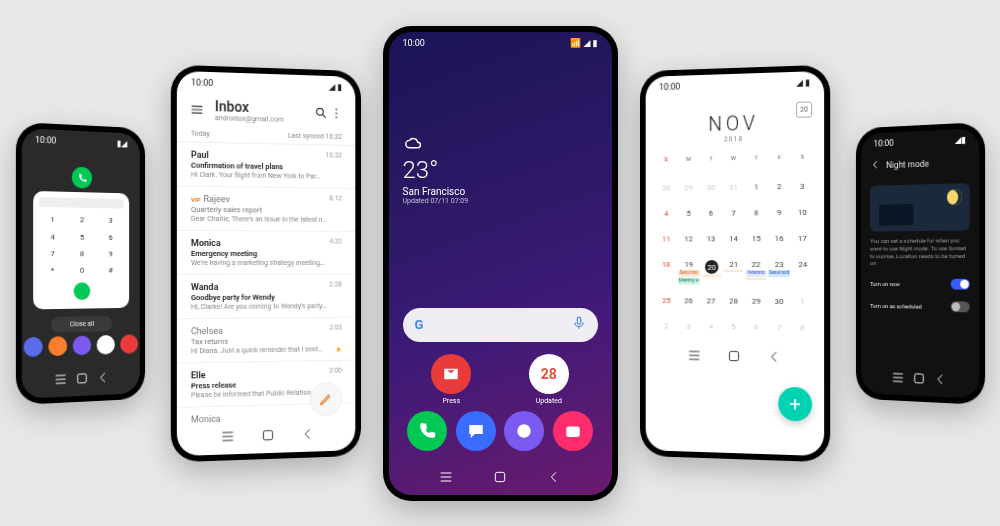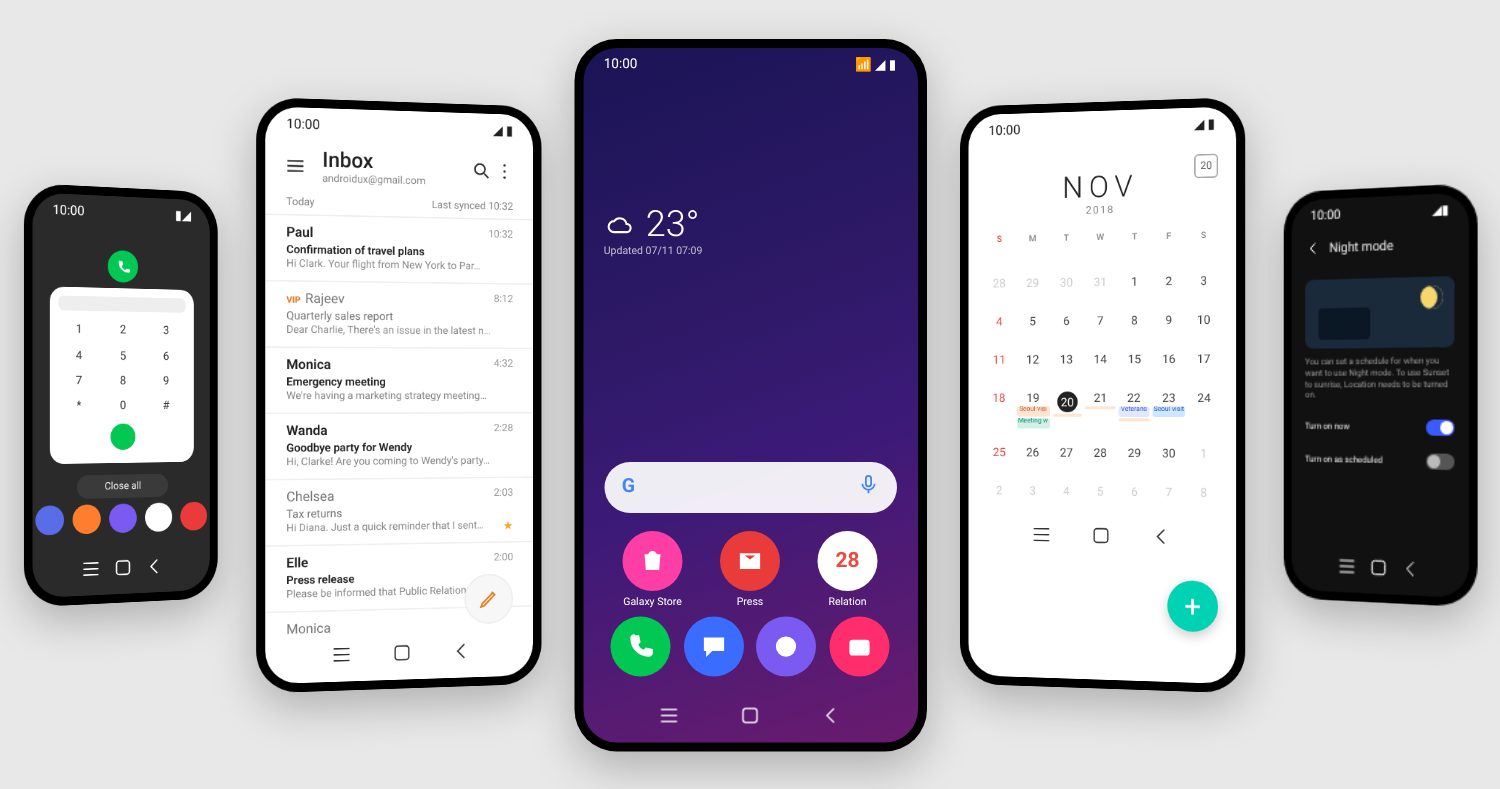--- a/index.html
+++ b/index.html
@@ -45,21 +45,21 @@
   .mail .prev{font-size:7px;color:#888;margin-top:1px;white-space:nowrap;overflow:hidden;text-overflow:ellipsis;}
   .mail .time{position:absolute;top:6px;right:14px;font-size:7px;color:#999;}
   .mail .star{position:absolute;bottom:6px;right:14px;font-size:8px;color:#f5a623;}
   .mail.read .from,.mail.read .subj{font-weight:400;color:#777;}
   .fab-compose{position:absolute;right:14px;bottom:36px;width:34px;height:34px;border-radius:50%;background:#f7f7f7;border:1px solid #eee;display:flex;align-items:center;justify-content:center;}
   .fab-compose svg{width:16px;height:16px;stroke:#e67e22;fill:none;stroke-width:1.8;}
   
   .p3 .screen{background:linear-gradient(160deg,#1a1456 0%,#2f1968 40%,#3c1a78 60%,#6a1b6e 100%);color:#fff;}
   .home-body{flex:1;display:flex;flex-direction:column;justify-content:flex-end;padding:14px 14px 6px;}
   .weather{margin-bottom:auto;margin-top:70px;}
-  .weather .temp{font-size:24px;font-weight:300;display:flex;align-items:flex-end;}
+  .weather .temp{font-size:24px;font-weight:300;display:flex;align-items:flex-start;flex-direction:column;}
   .weather .temp svg{width:22px;height:22px;margin-right:6px;}
   .weather .city{font-size:10px;margin-top:2px;}
   .weather .upd{font-size:7px;opacity:.7;}
   .gsearch{background:rgba(255,255,255,.92);border-radius:22px;height:34px;display:flex;align-items:center;padding:0 12px;margin:14px 0 12px;color:#555;}
   .gsearch .g-logo{font-size:13px;font-weight:700;color:#4285f4;}
   .gsearch .mic{margin-left:auto;}
   .gsearch .mic svg{width:14px;height:14px;fill:#4285f4;}
   .app-row{display:flex;justify-content:space-around;margin-bottom:6px;}
   .app{display:flex;flex-direction:column;align-items:center;width:46px;}
   .app .ic{width:40px;height:40px;border-radius:50%;display:flex;align-items:center;justify-content:center;}
@@ -262,50 +262,43 @@
       <span>📶 ◢ ▮</span>
     </div>
     <div class="home-body">
       <div class="weather">
         <div class="temp">
           <svg viewBox="0 0 24 24" fill="none" stroke="#fff" stroke-width="1.5">
               <path d="M7 15a4 4 0 010-8 5 5 0 019 2 3 3 0 010 6H7z"></path>
             </svg>
           <span>23°</span>
         </div>
+        <div class="city">San Francisco</div>
         <div class="upd">Updated 07/11 07:09</div>
       </div>
       <div class="gsearch">
         <span class="g-logo">G</span>
         <span class="mic"><svg viewBox="0 0 24 24">
               <path d="M12 2a3 3 0 013 3v6a3 3 0 01-6 0V5a3 3 0 013-3zm-7 9a7 7 0 0014 0M12 18v4" stroke="#4285f4" fill="none" stroke-width="2"></path>
             </svg></span>
       </div>
       <div class="app-row" id="app-row-1">
           <div class="app">
-            <div class="ic" style="background:#ff3ea5">
-              <svg viewBox="0 0 24 24" fill="none" stroke="#fff" stroke-width="2">
-                <path d="M6 7h12l-1 12H7L6 7zm3 0a3 3 0 016 0"></path>
-              </svg>
-            </div>
-            <div class="lbl">Galaxy Store</div>
-          </div>
-          <div class="app">
             <div class="ic" style="background:#ea3b3b">
               <svg viewBox="0 0 24 24" fill="none" stroke="#fff" stroke-width="2">
                 <path d="M4 6h16v12H4zM4 6l8 6 8-6"></path>
               </svg>
             </div>
             <div class="lbl">Press</div>
           </div>
           <div class="app">
             <div class="ic" style="background:#ffffff">
               <span style="color:#e74c3c;font-size:14px;font-weight:700">28</span>
             </div>
-            <div class="lbl">Relation</div>
+            <div class="lbl">Updated</div>
           </div>
         </div>
       <div class="app-row" id="app-row-2">
           <div class="app">
             <div class="ic" style="background:#00c853">
               <svg viewBox="0 0 24 24" fill="none" stroke="#fff" stroke-width="2">
                 <path d="M6 2c-1 0-2 1-2 2v1c0 8 7 15 15 15h1c1 0 2-1 2-2v-3l-5-1-2 2c-3-1-5-3-6-6l2-2-1-5H6z"></path>
               </svg>
             </div>
           </div>

